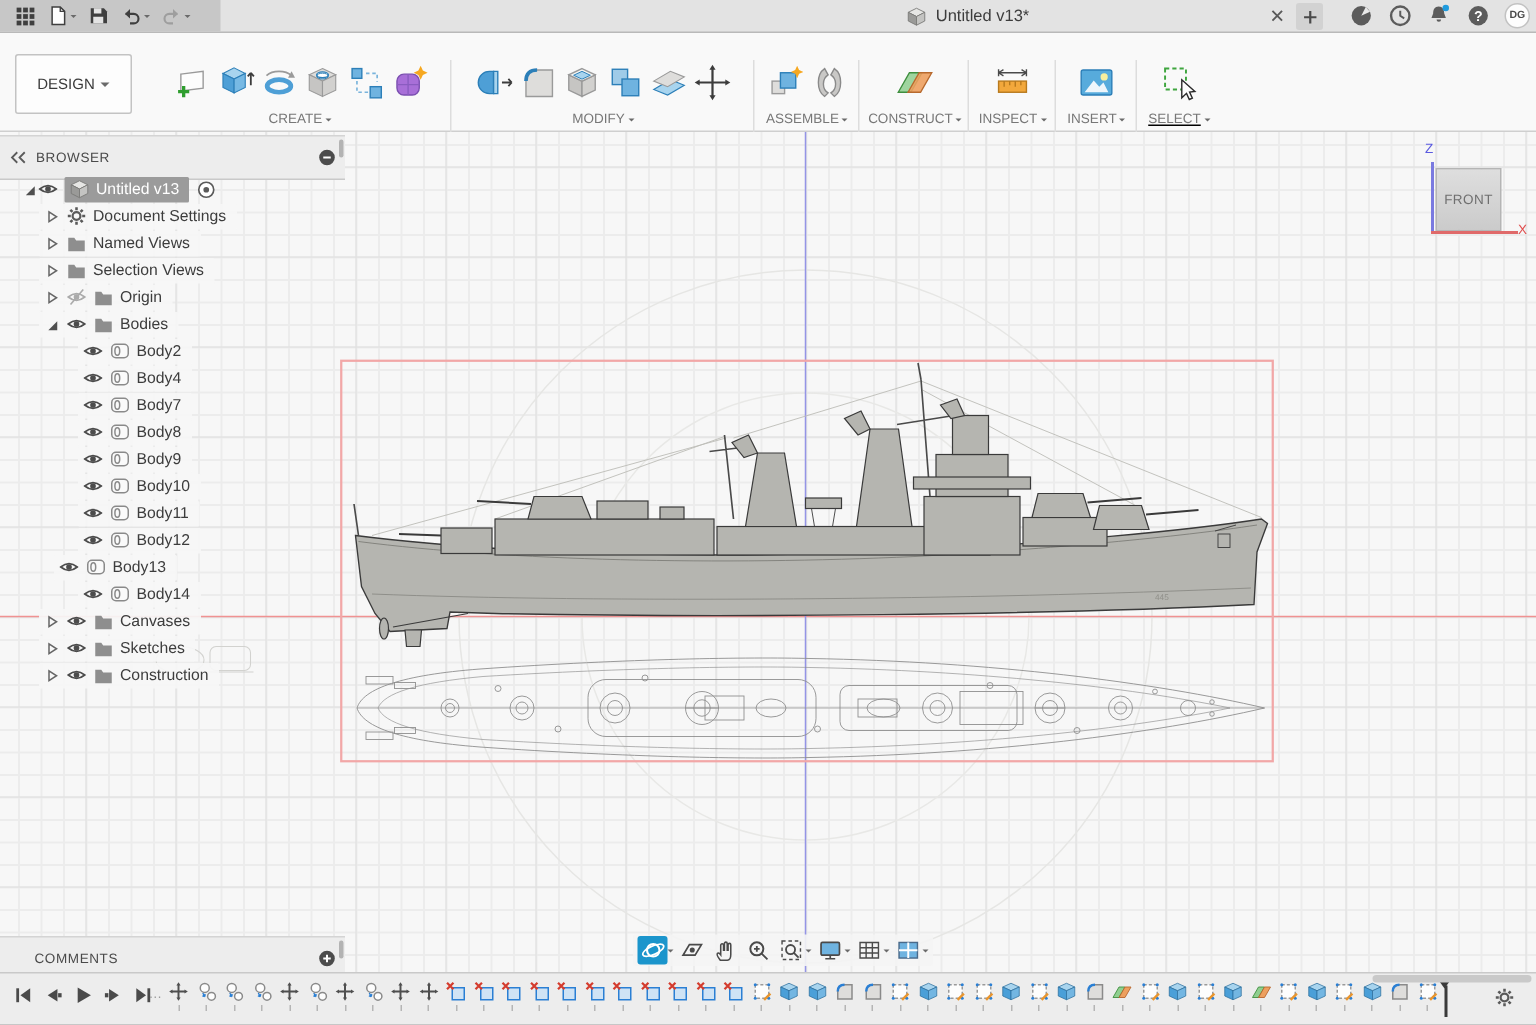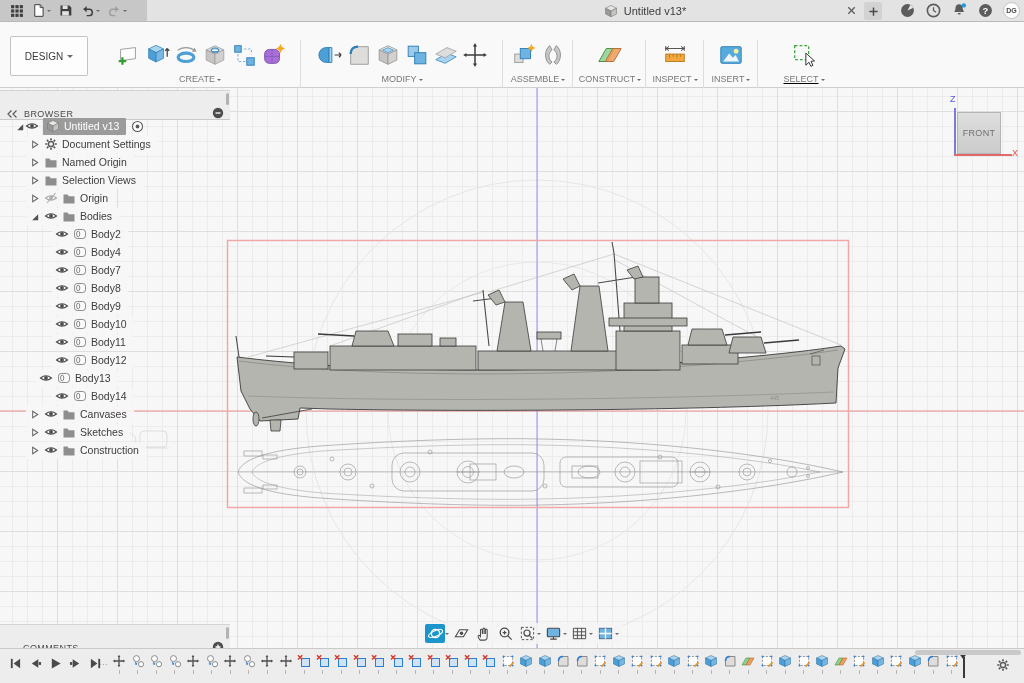--- a/index.html
+++ b/index.html
@@ -40,21 +40,21 @@
     background-image:
       linear-gradient(to right,#dedede 1px,transparent 1px),
       linear-gradient(to bottom,#dedede 1px,transparent 1px),
       linear-gradient(to right,#ececec 1px,transparent 1px),
       linear-gradient(to bottom,#ececec 1px,transparent 1px);
     background-size:60px 60px,60px 60px,15px 15px,15px 15px;
     background-position:-3px 0,0 23px,12px 0,0 8px;}
   .canvas-svg{position:absolute;left:0;top:0;}
 
   
-  .panel-hd{position:absolute;left:0;width:230px;height:30px;background:#ededed;border-top:1px solid #d4d4d4;border-bottom:1px solid #c9c9c9;display:flex;align-items:flex-end;font-size:9px;letter-spacing:.4px;color:#4a4a4a;}
+  .panel-hd{position:absolute;left:0;width:230px;height:30px;background:#ededed;border-top:1px solid #d4d4d4;border-bottom:1px solid #c9c9c9;display:flex;align-items:center;font-size:9px;letter-spacing:.4px;color:#4a4a4a;}
   .panel-hd .ttl{margin-left:6px;}
   .panel-hd .right{margin-left:auto;margin-right:6px;display:flex;align-items:center;}
   .grip{position:absolute;width:3px;height:12px;background:#b3b3b3;border-radius:2px;}
   .tree{position:absolute;left:0;top:21px;width:230px;}
   .trow{position:absolute;height:34px;display:flex;align-items:center;}
   .rbox{display:flex;align-items:center;gap:4px;background:rgba(246,246,246,.93);padding:1px 7px 1px 3px;border-radius:1px;height:17px;}
   .rbox.selected{background:#9b9b9b;color:#fff;}
   .trow .lab{font-size:10.5px;color:#3d3d3d;white-space:nowrap;}
   .rbox.selected .lab{color:#fff;}
 
@@ -399,21 +399,21 @@
                   <polygon points="5.5,21 12,12.5 16,17 19,14 22.5,21" fill="#eef6fb"></polygon>
                 </svg>
               </span>
             </span>
           </div>
           <div class="glabel">
             <span>INSERT</span>
             <span class="caret sm"></span>
           </div>
         </div>
-        <div class="grp" style="left: 778px; width: 52px; text-decoration: underline;">
+        <div class="grp" style="left: 760px; width: 52px; text-decoration: underline;">
           <div class="tools">
             <span class="tool">
               <span class="icn" style="width: 26px; height: 26px;">
                 <svg viewBox="0 0 28 28" width="100%" height="100%">
                   <rect x="4" y="4" width="15" height="15" fill="none" stroke="#3fa63f" stroke-width="1.4" stroke-dasharray="3 2.2"></rect>
                   <polygon points="16,12 16,25 19.4,21.8 21.4,26.2 23.6,25.2 21.6,20.8 25.4,20.4" fill="#fdfdfd" stroke="#2a2a2a"></polygon>
                 </svg>
               </span>
             </span>
           </div>
@@ -615,21 +615,21 @@
             <span class="icn" style="width: 11px; height: 11px;">
               <svg viewBox="0 0 12 12" width="100%" height="100%">
                 <polygon points="4,2.5 9.5,6 4,9.5" fill="none" stroke="#666" stroke-width="1.1"></polygon>
               </svg>
             </span>
             <span class="icn" style="width: 14px; height: 14px;">
               <svg viewBox="0 0 14 14" width="100%" height="100%">
                 <path d="M1.5 3.5h4l1.3 1.8h5.7v7.2H1.5z" fill="#8e8e8e"></path>
               </svg>
             </span>
-            <span class="lab">Named Origin</span>
+            <span class="lab">Named Views</span>
           </span>
         </div>
         <div class="trow" style="top: 54px; left: 26px;">
           <span class="rbox">
             <span class="icn" style="width: 11px; height: 11px;">
               <svg viewBox="0 0 12 12" width="100%" height="100%">
                 <polygon points="4,2.5 9.5,6 4,9.5" fill="none" stroke="#666" stroke-width="1.1"></polygon>
               </svg>
             </span>
             <span class="icn" style="width: 14px; height: 14px;">

